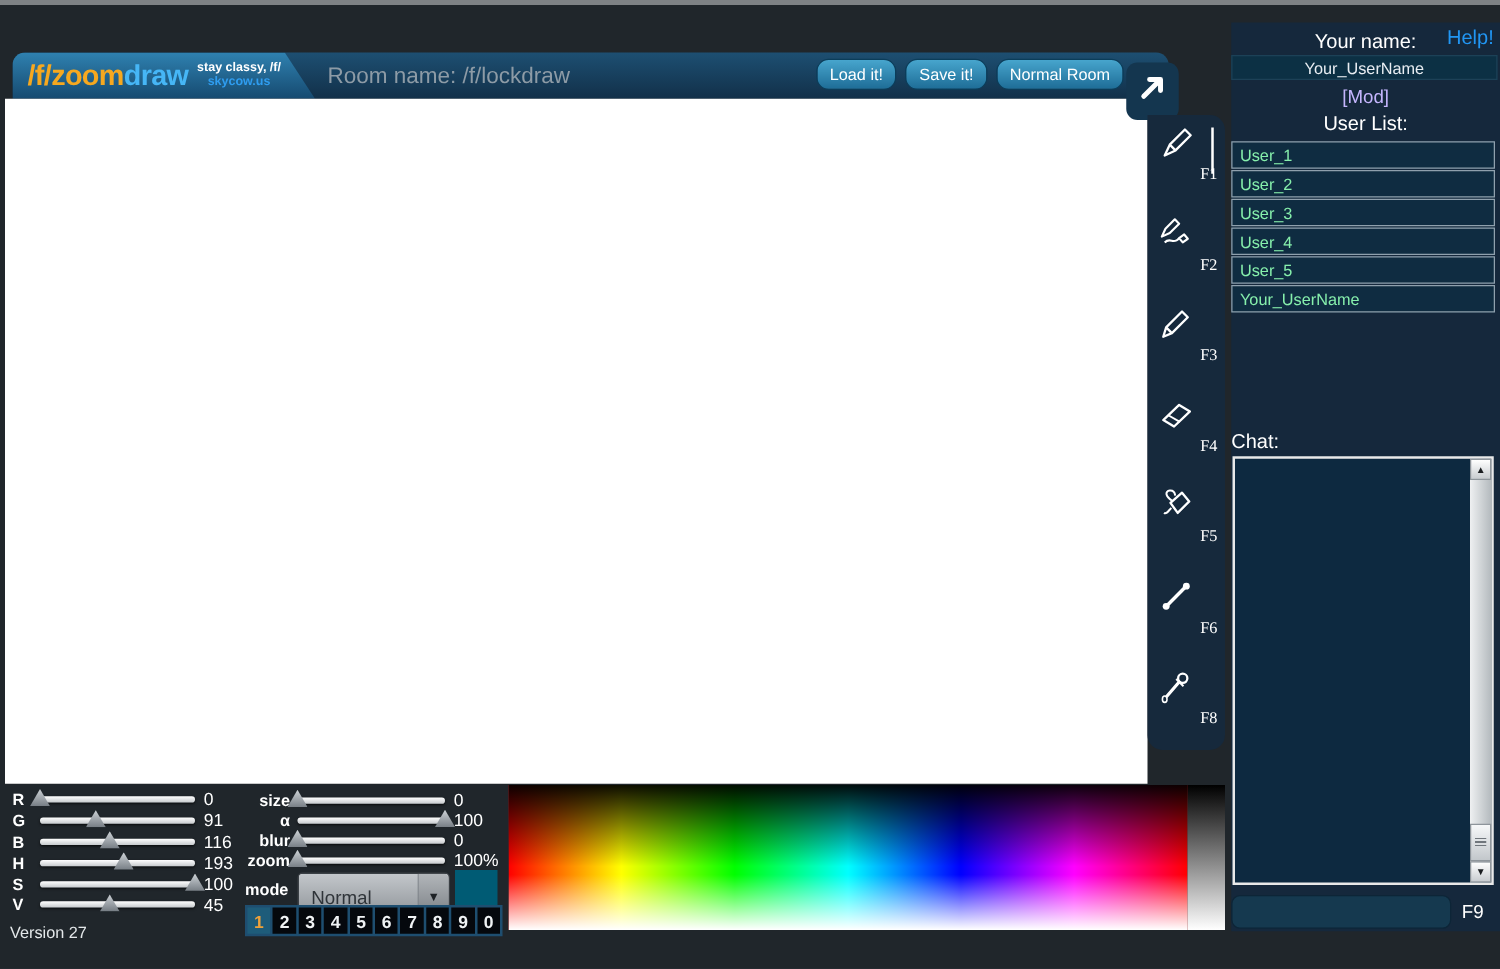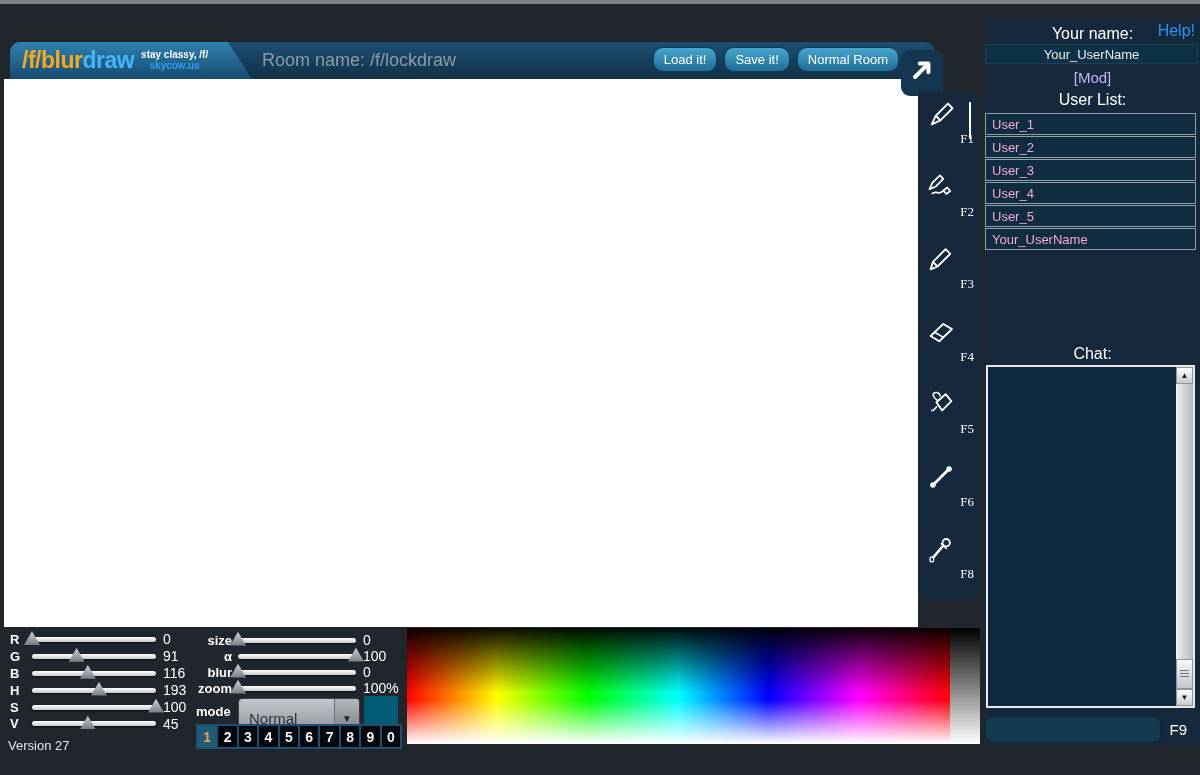--- a/index.html
+++ b/index.html
@@ -81,23 +81,23 @@
 
   
   .right-panel{position:absolute;left:985px;top:18px;width:215px;height:727px;background:#15283c;}
   .yname{position:absolute;top:7px;left:0;width:100%;text-align:center;color:#fff;font-size:16px;}
   .help{position:absolute;top:4px;right:5px;color:#2196f3;font-size:16px;cursor:pointer;text-decoration:none;}
   .name-input{position:absolute;left:0;top:26px;width:213px;height:20px;background:#0c3044;
     border:1px solid #1c4157;box-sizing:border-box;text-align:center;color:#e8edf2;font-size:13px;line-height:19px;cursor:text;}
   .mod{position:absolute;top:51px;left:0;width:100%;text-align:center;color:#c4b5fd;font-size:15px;}
   .ulist-label{position:absolute;top:73px;left:0;width:100%;text-align:center;color:#fff;font-size:16px;}
   .ulist{position:absolute;left:0;top:95px;width:211px;}
-  .user-row{border:1px solid #8fa0ad;background:#0f2c41;color:#f9a8d4;font-size:13px;
+  .user-row{border:1px solid #8fa0ad;background:#0f2c41;color:#86efac;font-size:13px;
     padding:3px 6px 2px 6px;margin-bottom:1px;height:15px;line-height:15px;cursor:pointer;}
-  .chat-label{position:absolute;top:327px;left:0;width:100%;text-align:center;color:#fff;font-size:16px;}
+  .chat-label{position:absolute;top:327px;left:0;width:100%;color:#fff;font-size:16px;}
   .chat-box{position:absolute;left:1px;top:347px;width:209px;height:343px;border:2px solid #e9e9e9;
     background:#0d2940;box-sizing:border-box;}
   .sbar{position:absolute;right:0;top:0;bottom:0;width:17px;display:flex;flex-direction:column;
     background:linear-gradient(to right,#eef0f1,#b4babe);}
   .sbtn{height:17px;flex:none;background:linear-gradient(#ffffff,#c8ccd0);border:1px solid #8e959b;
     box-sizing:border-box;color:#1a1d20;font-size:8px;display:flex;align-items:center;justify-content:center;cursor:pointer;}
   .smid{flex:1;position:relative;}
   .sthumb-bar{position:absolute;left:0;right:0;bottom:0;height:30px;background:linear-gradient(#f7f8f9,#c2c7cb);
     border:1px solid #8e959b;box-sizing:border-box;display:flex;align-items:center;justify-content:center;cursor:grab;}
   .grips{width:9px;height:8px;background:repeating-linear-gradient(#70767c 0 1px,transparent 1px 3px);}
@@ -106,21 +106,21 @@
   .chat-key{position:absolute;top:703px;right:13px;color:#fff;font-size:15px;}
 </style>
 </head>
 <body>
 
 <div class="stage">
   <div class="top-strip"></div>
 
   <div class="header">
     <div class="logo-tab">
-      <span class="logo-main"><span class="logo-orange">/f/blur</span><span class="logo-blue">draw</span></span>
+      <span class="logo-main"><span class="logo-orange">/f/zoom</span><span class="logo-blue">draw</span></span>
       <span class="logo-sub">
         <span class="l1">stay classy, /f/</span>
         <span class="l2">skycow.us</span>
       </span>
     </div>
     <div class="room-name">Room name: /f/lockdraw</div>
     <div class="header-buttons">
       <button class="hbtn">Load it!</button>
       <button class="hbtn">Save it!</button>
       <button class="hbtn">Normal Room</button>

